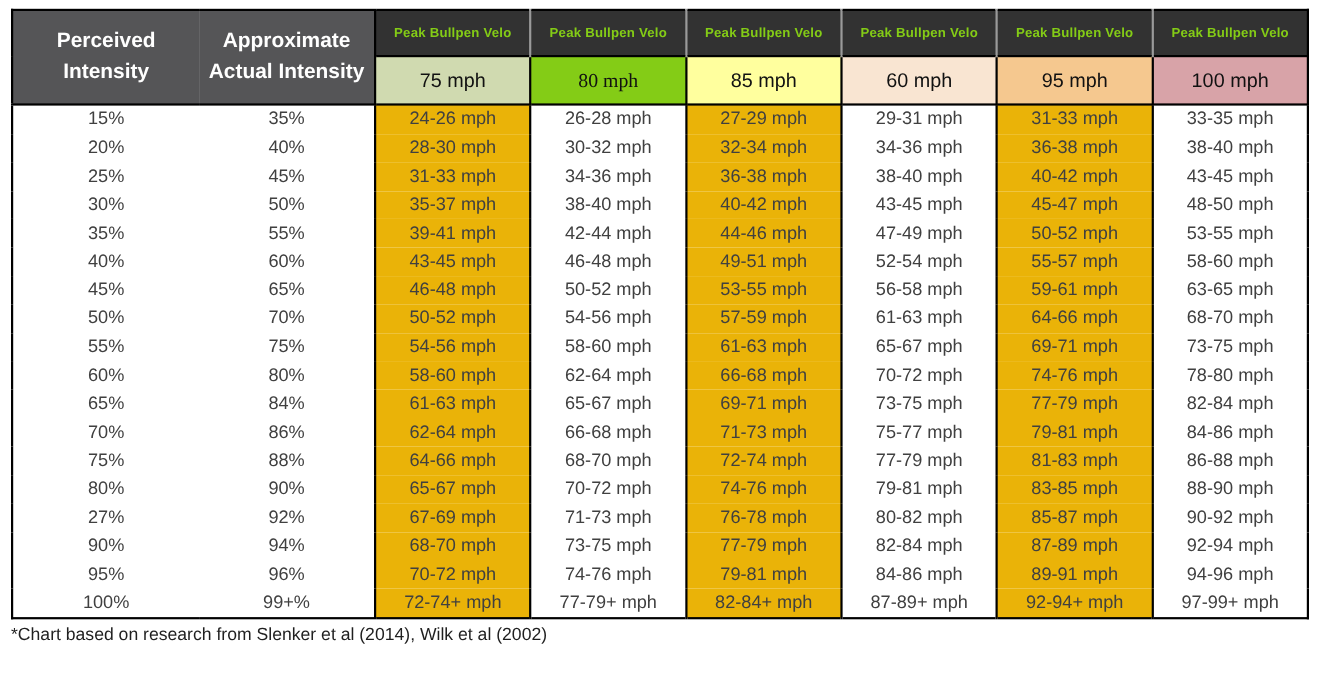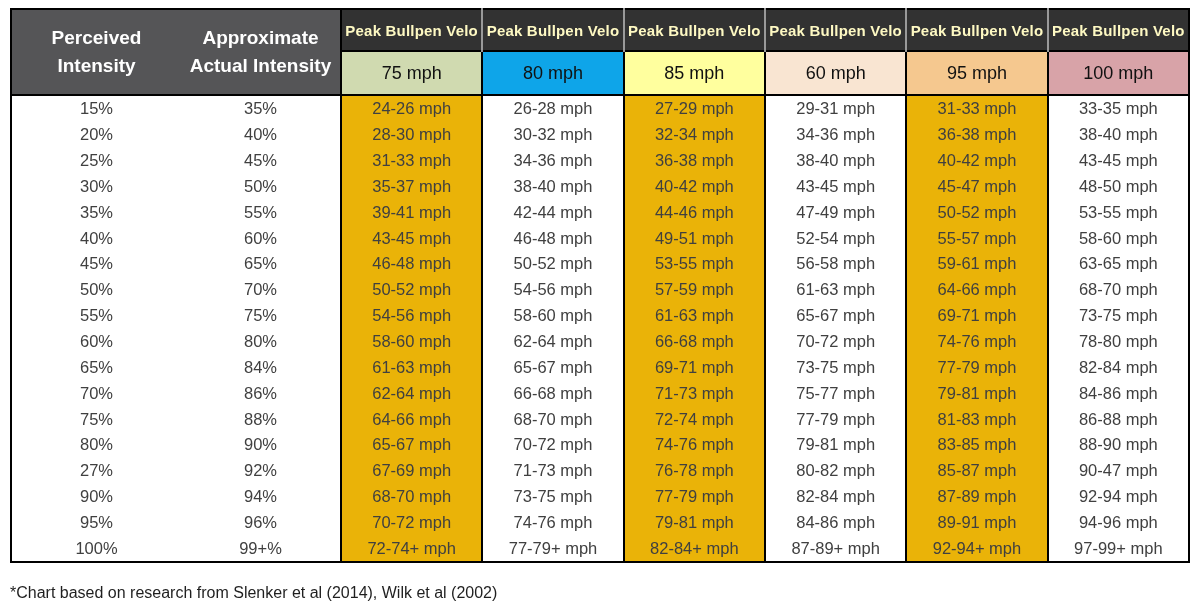--- a/index.html
+++ b/index.html
@@ -24,23 +24,23 @@
     vertical-align:middle;
     border-bottom:2px solid #000;
     padding:0 6px;
     margin-left:40px;
   }
   th.left-hdr.second { border-right:2px solid #000; }
 
   
   th.velo-label {
     background:#323232;
-    color:#fef9c3;
+    color:#84cc16;
     font-weight:bold;
-    font-size:15px;
+    font-size:12px;
     height:38px;
     text-align:center;
     vertical-align:middle;
     border-left:2px solid #9a9a9a;
     letter-spacing:0.2px;
   }
   th.velo-label.first { border-left:2px solid #000; }
 
   
   th.velo-mph {
@@ -59,21 +59,21 @@
     vertical-align:middle;
     font-size:16.5px;
     color:#404040;
     height:25.85px;
     padding:0;
     white-space:nowrap;
   }
   tbody td.velo { border-left:2px solid #000; }
   tbody td.stripe { background:#eab308; }
 
-  .footnotes { margin-top:20px; padding-left:0px; }
+  .footnotes { margin-top:5px; padding-left:0px; }
   .footnotes p {
     margin:0 0 9px 0;
     font-size:16px;
     color:#1f1f1f;
     line-height:1.2;
   }
 </style>
 </head>
 <body>
 
@@ -98,21 +98,21 @@
       <th class="velo-label first">Peak Bullpen Velo</th>
           <th class="velo-label">Peak Bullpen Velo</th>
           <th class="velo-label">Peak Bullpen Velo</th>
           <th class="velo-label">Peak Bullpen Velo</th>
           <th class="velo-label">Peak Bullpen Velo</th>
           <th class="velo-label">Peak Bullpen Velo</th>
         </tr>
       <tr id="header-sub-row">
 
       <th class="velo-mph" style="background: rgb(208, 218, 176);">75 mph</th>
-          <th class="velo-mph" style="background: #0ea5e9;">80 mph</th>
+          <th class="velo-mph" style="background: #84cc16; font-family: Liberation Serif, serif;">80 mph</th>
           <th class="velo-mph" style="background: rgb(255, 255, 158);">85 mph</th>
           <th class="velo-mph" style="background: rgb(249, 229, 210);">60 mph</th>
           <th class="velo-mph" style="background: rgb(245, 200, 143);">95 mph</th>
           <th class="velo-mph" style="background: rgb(216, 163, 168);">100 mph</th>
         </tr>
     </thead>
     <tbody id="table-body">
 
     <tr>
           <td>15%</td>
@@ -255,21 +255,21 @@
           <td class="velo">88-90 mph</td>
         </tr>
         <tr>
           <td>27%</td>
           <td>92%</td>
           <td class="velo stripe">67-69 mph</td>
           <td class="velo">71-73 mph</td>
           <td class="velo stripe">76-78 mph</td>
           <td class="velo">80-82 mph</td>
           <td class="velo stripe">85-87 mph</td>
-          <td class="velo">90-47 mph</td>
+          <td class="velo">90-92 mph</td>
         </tr>
         <tr>
           <td>90%</td>
           <td>94%</td>
           <td class="velo stripe">68-70 mph</td>
           <td class="velo">73-75 mph</td>
           <td class="velo stripe">77-79 mph</td>
           <td class="velo">82-84 mph</td>
           <td class="velo stripe">87-89 mph</td>
           <td class="velo">92-94 mph</td>

